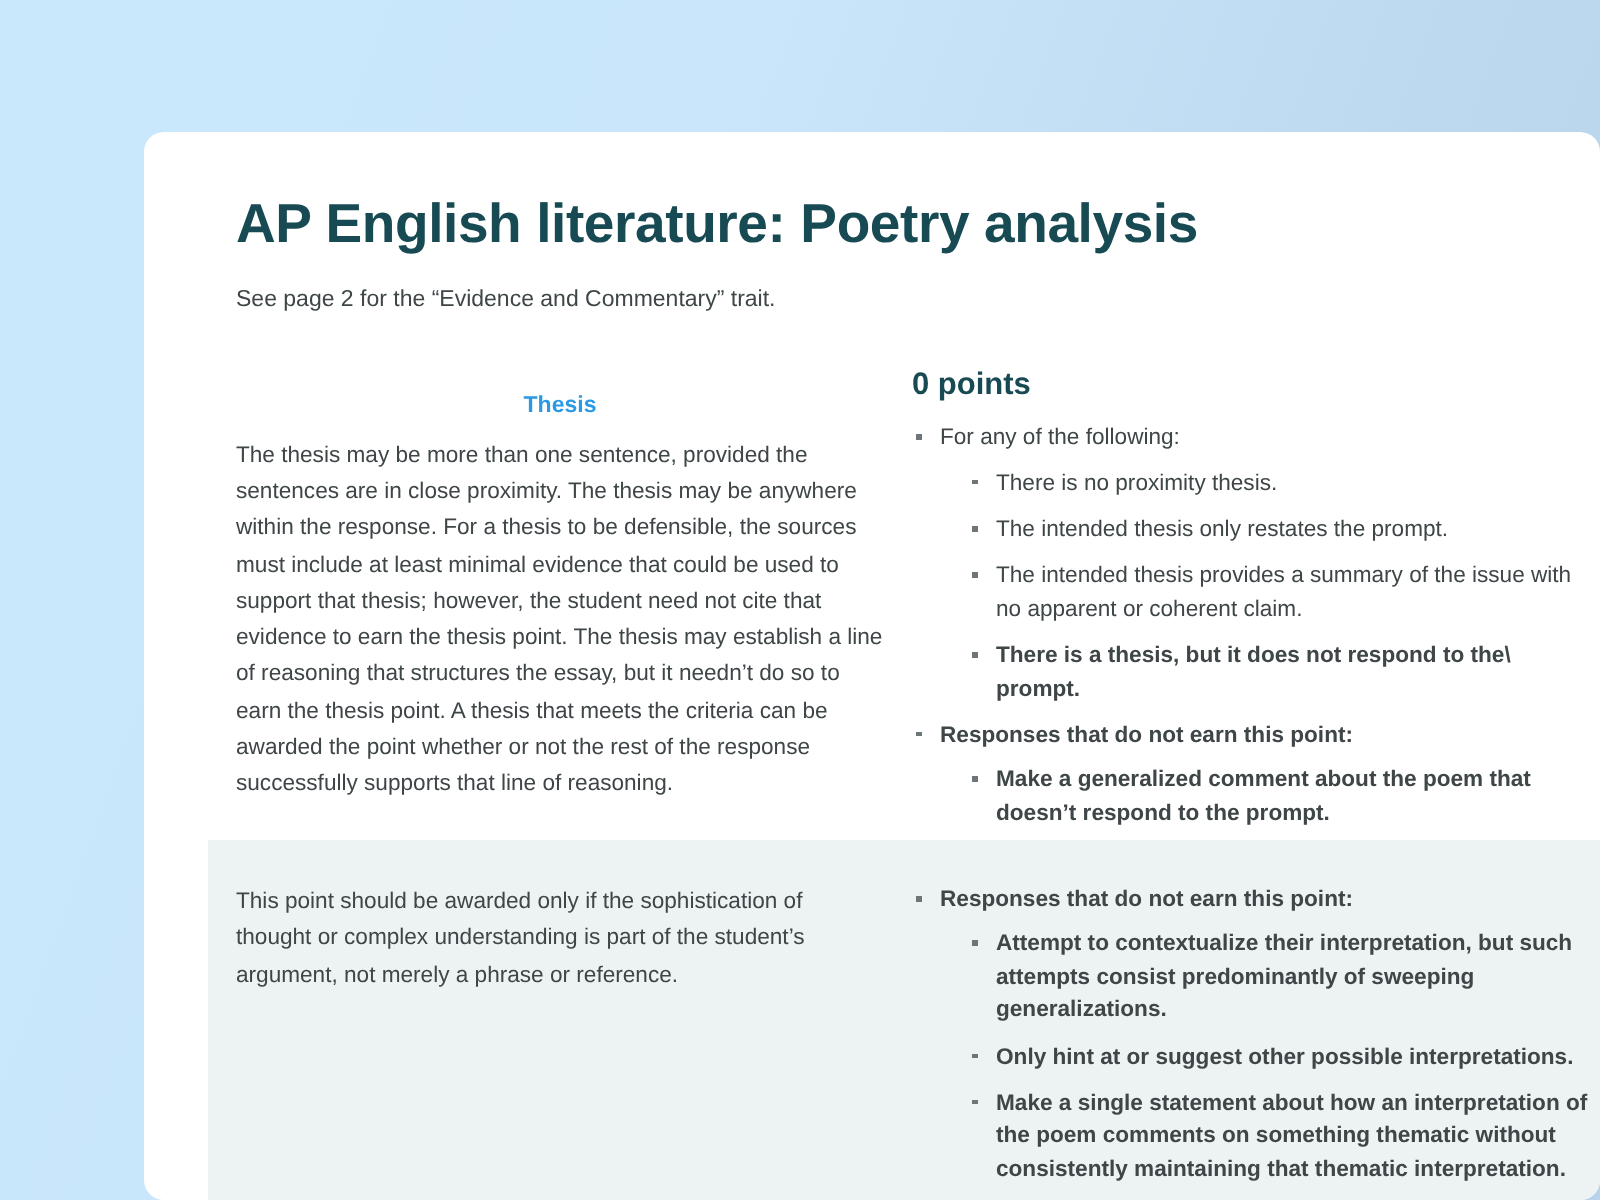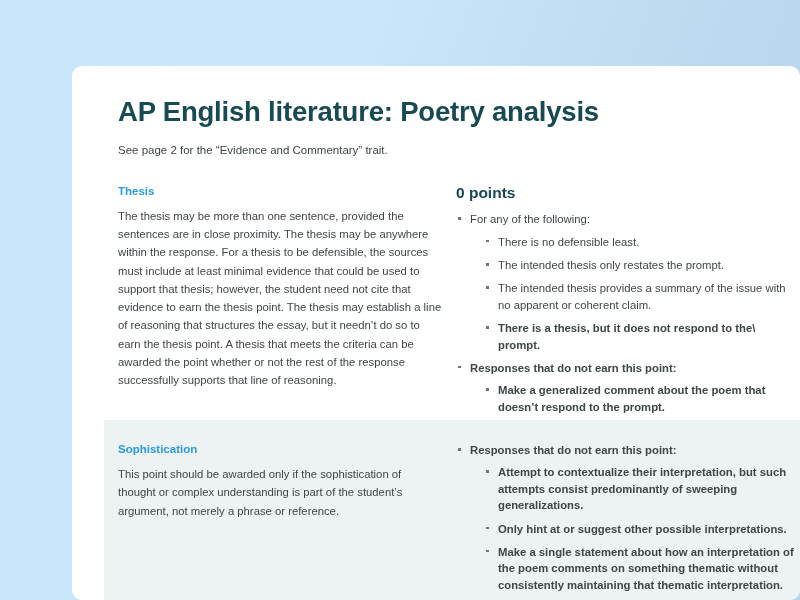--- a/index.html
+++ b/index.html
@@ -69,25 +69,26 @@
     width: 338px;
     flex: 0 0 338px;
     padding-right: 14px;
     box-sizing: border-box;
   }
   .col-right {
     flex: 1 1 auto;
     padding-right: 6px;
   }
   .trait-name {
-    margin: 0 0 8px 0;
+    margin: 12px 0 8px 0;
     font-size: 11.5px;
     font-weight: 700;
     color: #2b9ae5;
     line-height: 1.3;
+    text-align: center;
   }
   .trait-text {
     margin: 0;
     font-size: 11.3px;
     color: #3f4648;
     line-height: 1.62;
   }
   .points-heading {
     margin: 0 0 9px 0;
     font-size: 15.5px;
@@ -149,21 +150,21 @@
           <h2 class="trait-name">Thesis</h2>
           <p class="trait-text">The thesis may be more than one sentence, provided the sentences are in close proximity. The thesis may be anywhere within the response. For a thesis to be defensible, the sources must include at least minimal evidence that could be used to support that thesis; however, the student need not cite that evidence to earn the thesis point. The thesis may establish a line of reasoning that structures the essay, but it needn’t do so to earn the thesis point. A thesis that meets the criteria can be awarded the point whether or not the rest of the response successfully supports that line of reasoning.</p>
         </div>
         <div class="col-right">
           <h2 class="points-heading">0 points</h2>
           <ul class="blist">
             <li>
               <span class="btext">For any of the following:</span>
               <ul class="blist">
                 <li>
-                    <span class="btext">There is no defensible least.</span>
+                    <span class="btext">There is no proximity thesis.</span>
                   </li>
                 <li>
                     <span class="btext">The intended thesis only restates the prompt.</span>
                   </li>
                 <li>
                     <span class="btext">The intended thesis provides a summary of the issue with no apparent or coherent claim.</span>
                   </li>
                 <li>
                     <span class="btext">There is a thesis, but it does not respond to the\ prompt.</span>
                   </li>
@@ -185,21 +186,20 @@
             </li>
           </ul>
         </div>
       </div>
 
     </div>
 
     <div class="band"></div>
     <div class="row shaded" style="position:absolute; left:46px; top:354px; width:682px;">
       <div class="col-left">
-        <h2 class="trait-name">Sophistication</h2>
         <p class="trait-text">This point should be awarded only if the sophistication of thought or complex understanding is part of the student’s argument, not merely a phrase or reference.</p>
       </div>
       <div class="col-right">
         <ul class="blist">
           <li>
             <span class="btext">Responses that do not earn this point:</span>
             <ul class="blist">
               <li>
                   <span class="btext">Attempt to contextualize their interpretation, but such attempts consist predominantly of sweeping generalizations.</span>
                 </li>

